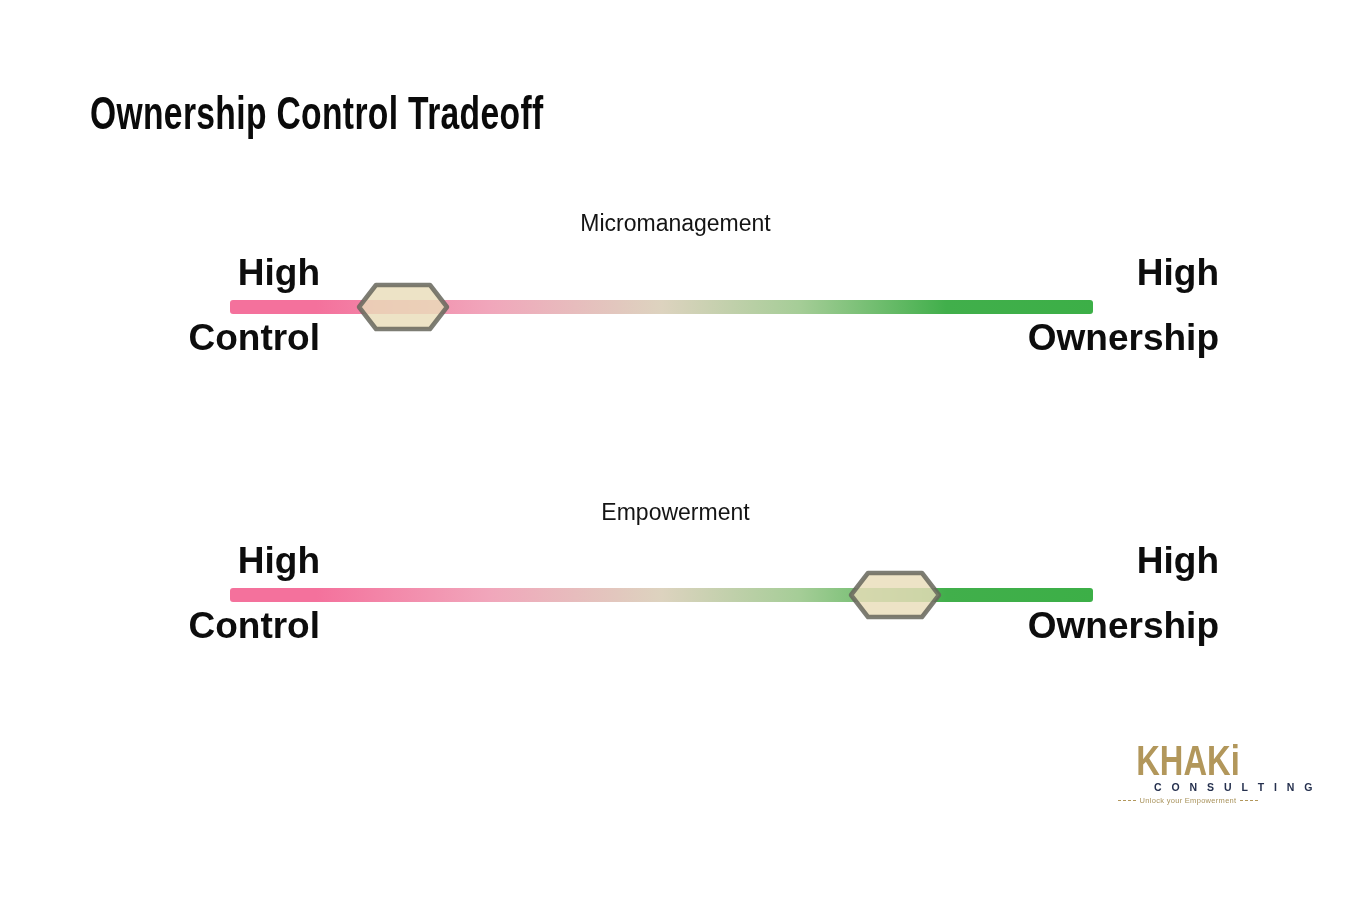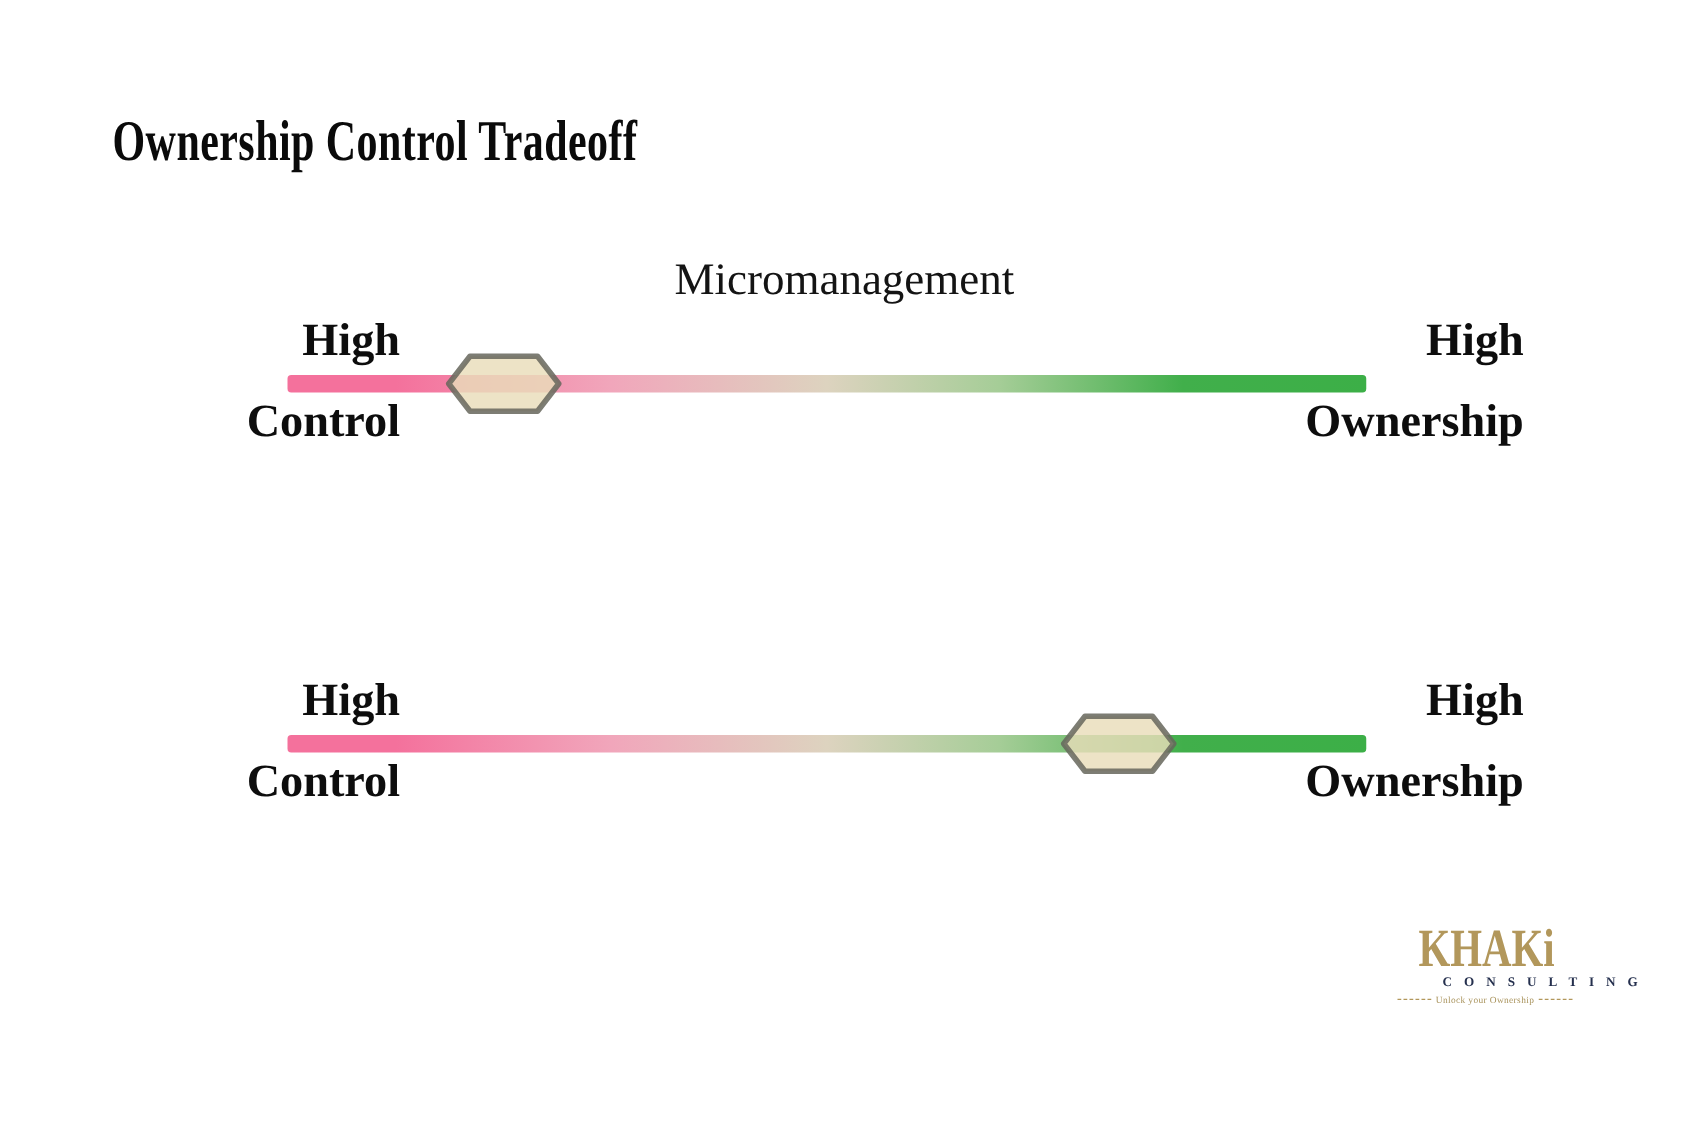--- a/index.html
+++ b/index.html
@@ -1,36 +1,36 @@
 <!DOCTYPE html>
 <html><head>
 <meta charset="utf-8">
 <style>
   html,body{margin:0;padding:0;background:#ffffff;}
   .canvas{
     position:relative;
     width:1350px;height:900px;
     background:#ffffff;
     overflow:hidden;
-    font-family:Liberation Serif, serif;
+    font-family:Liberation Sans, sans-serif;
     color:#111;
   }
   .title{
     position:absolute;left:90px;top:90px;
     font-size:46px;font-weight:800;line-height:1;
     color:#0a0a0a;
     transform:scaleX(0.73);
     transform-origin:left center;
     white-space:nowrap;
     letter-spacing:0.5px;
   }
   .slider-caption{
     position:absolute;left:244px;width:863px;
     text-align:center;
-    font-size:36px;font-weight:400;color:#141414;
+    font-size:23px;font-weight:400;color:#141414;
     line-height:40px;
   }
   .cap-1{top:203px;}
   .cap-2{top:492px;}
   .endpoint{
     position:absolute;width:224px;
     text-align:right;
     font-size:37px;font-weight:700;color:#0d0d0d;
     line-height:65px;
     white-space:nowrap;
@@ -93,20 +93,21 @@
     <div>High</div>
     <div>Ownership</div>
   </div>
 
   <div class="bar bar-1" style="background: linear-gradient(90deg, rgb(244, 113, 156) 0%, rgb(244, 113, 156) 10%, rgb(241, 166, 187) 30%, rgb(221, 211, 191) 50%, rgb(165, 205, 151) 66%, rgb(65, 175, 75) 83%, rgb(60, 175, 71) 100%);"></div>
 
   <svg class="handle-hex hx-1" viewBox="0 0 94 52" style="left: 355.6px;">
     <polygon points="3,26 20,4 74,4 91,26 74,48 20,48" fill="#E9DDB9" fill-opacity="0.82" stroke="#66665C" stroke-opacity="0.85" stroke-width="4.5" stroke-linejoin="round"></polygon>
   </svg>
 
+  <div class="slider-caption cap-2">Empowerment</div>
 
   <div class="endpoint ep-left ep-row2">
     <div>High</div>
     <div>Control</div>
   </div>
 
   <div class="endpoint ep-right ep-row2">
     <div>High</div>
     <div>Ownership</div>
   </div>
@@ -115,18 +116,18 @@
 
   <svg class="handle-hex hx-2" viewBox="0 0 94 52" style="left: 847.51px;">
     <polygon points="3,26 20,4 74,4 91,26 74,48 20,48" fill="#E9DDB9" fill-opacity="0.82" stroke="#66665C" stroke-opacity="0.85" stroke-width="4.5" stroke-linejoin="round"></polygon>
   </svg>
 
   <div class="logo">
     <div class="logo-brand" style="color: rgb(178, 151, 91);">KHAKi</div>
     <div class="logo-division" style="color: rgb(37, 48, 78); margin-left: 36px;">C O N S U L T I N G</div>
     <div class="logo-tagline">
       <span class="dash" style="border-top-color: rgb(178, 151, 91);"></span>
-      <span class="tag-text" style="color: rgb(169, 147, 92);">Unlock your Ownership</span>
+      <span class="tag-text" style="color: rgb(169, 147, 92);">Unlock your Empowerment</span>
       <span class="dash" style="border-top-color: rgb(178, 151, 91);"></span>
     </div>
   </div>
 
 </div>
 
 </body></html>

